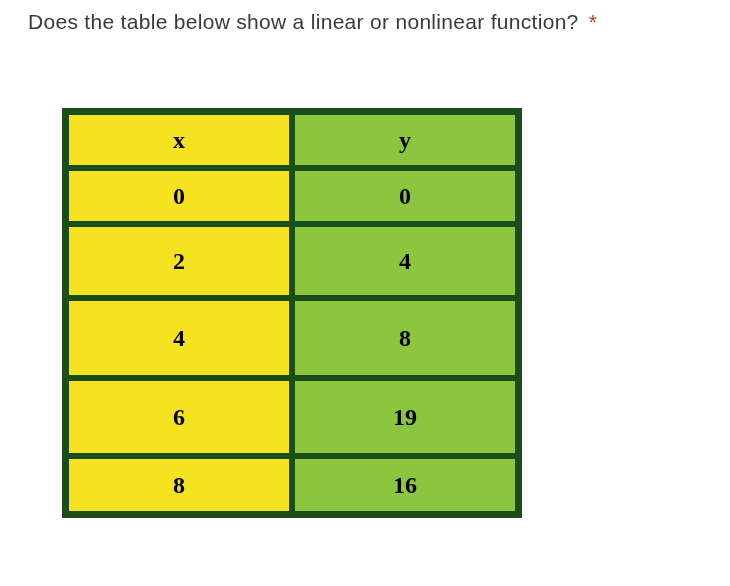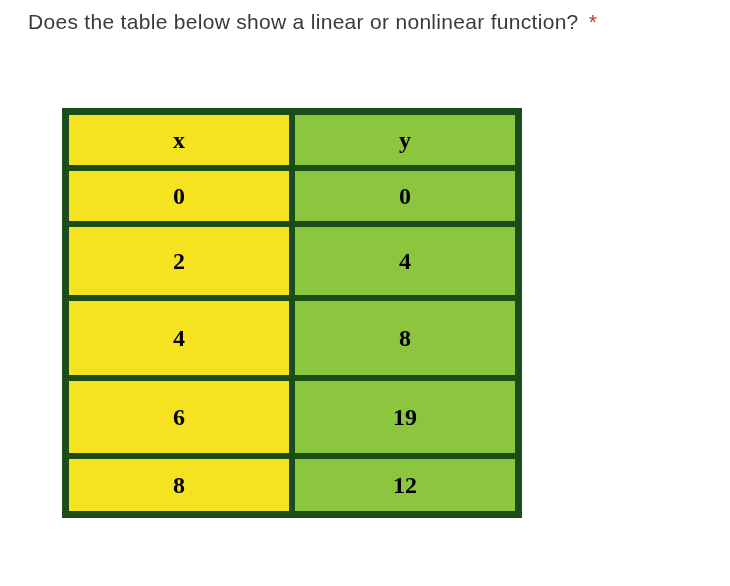--- a/index.html
+++ b/index.html
@@ -94,15 +94,15 @@
   <div class="row data-row r3">
     <div class="cell col-x">4</div>
     <div class="cell col-y">8</div>
   </div>
   <div class="row data-row r4">
     <div class="cell col-x">6</div>
     <div class="cell col-y">19</div>
   </div>
   <div class="row data-row r5">
     <div class="cell col-x">8</div>
-    <div class="cell col-y">12</div>
+    <div class="cell col-y">16</div>
   </div>
 </div>
 
 </body></html>

